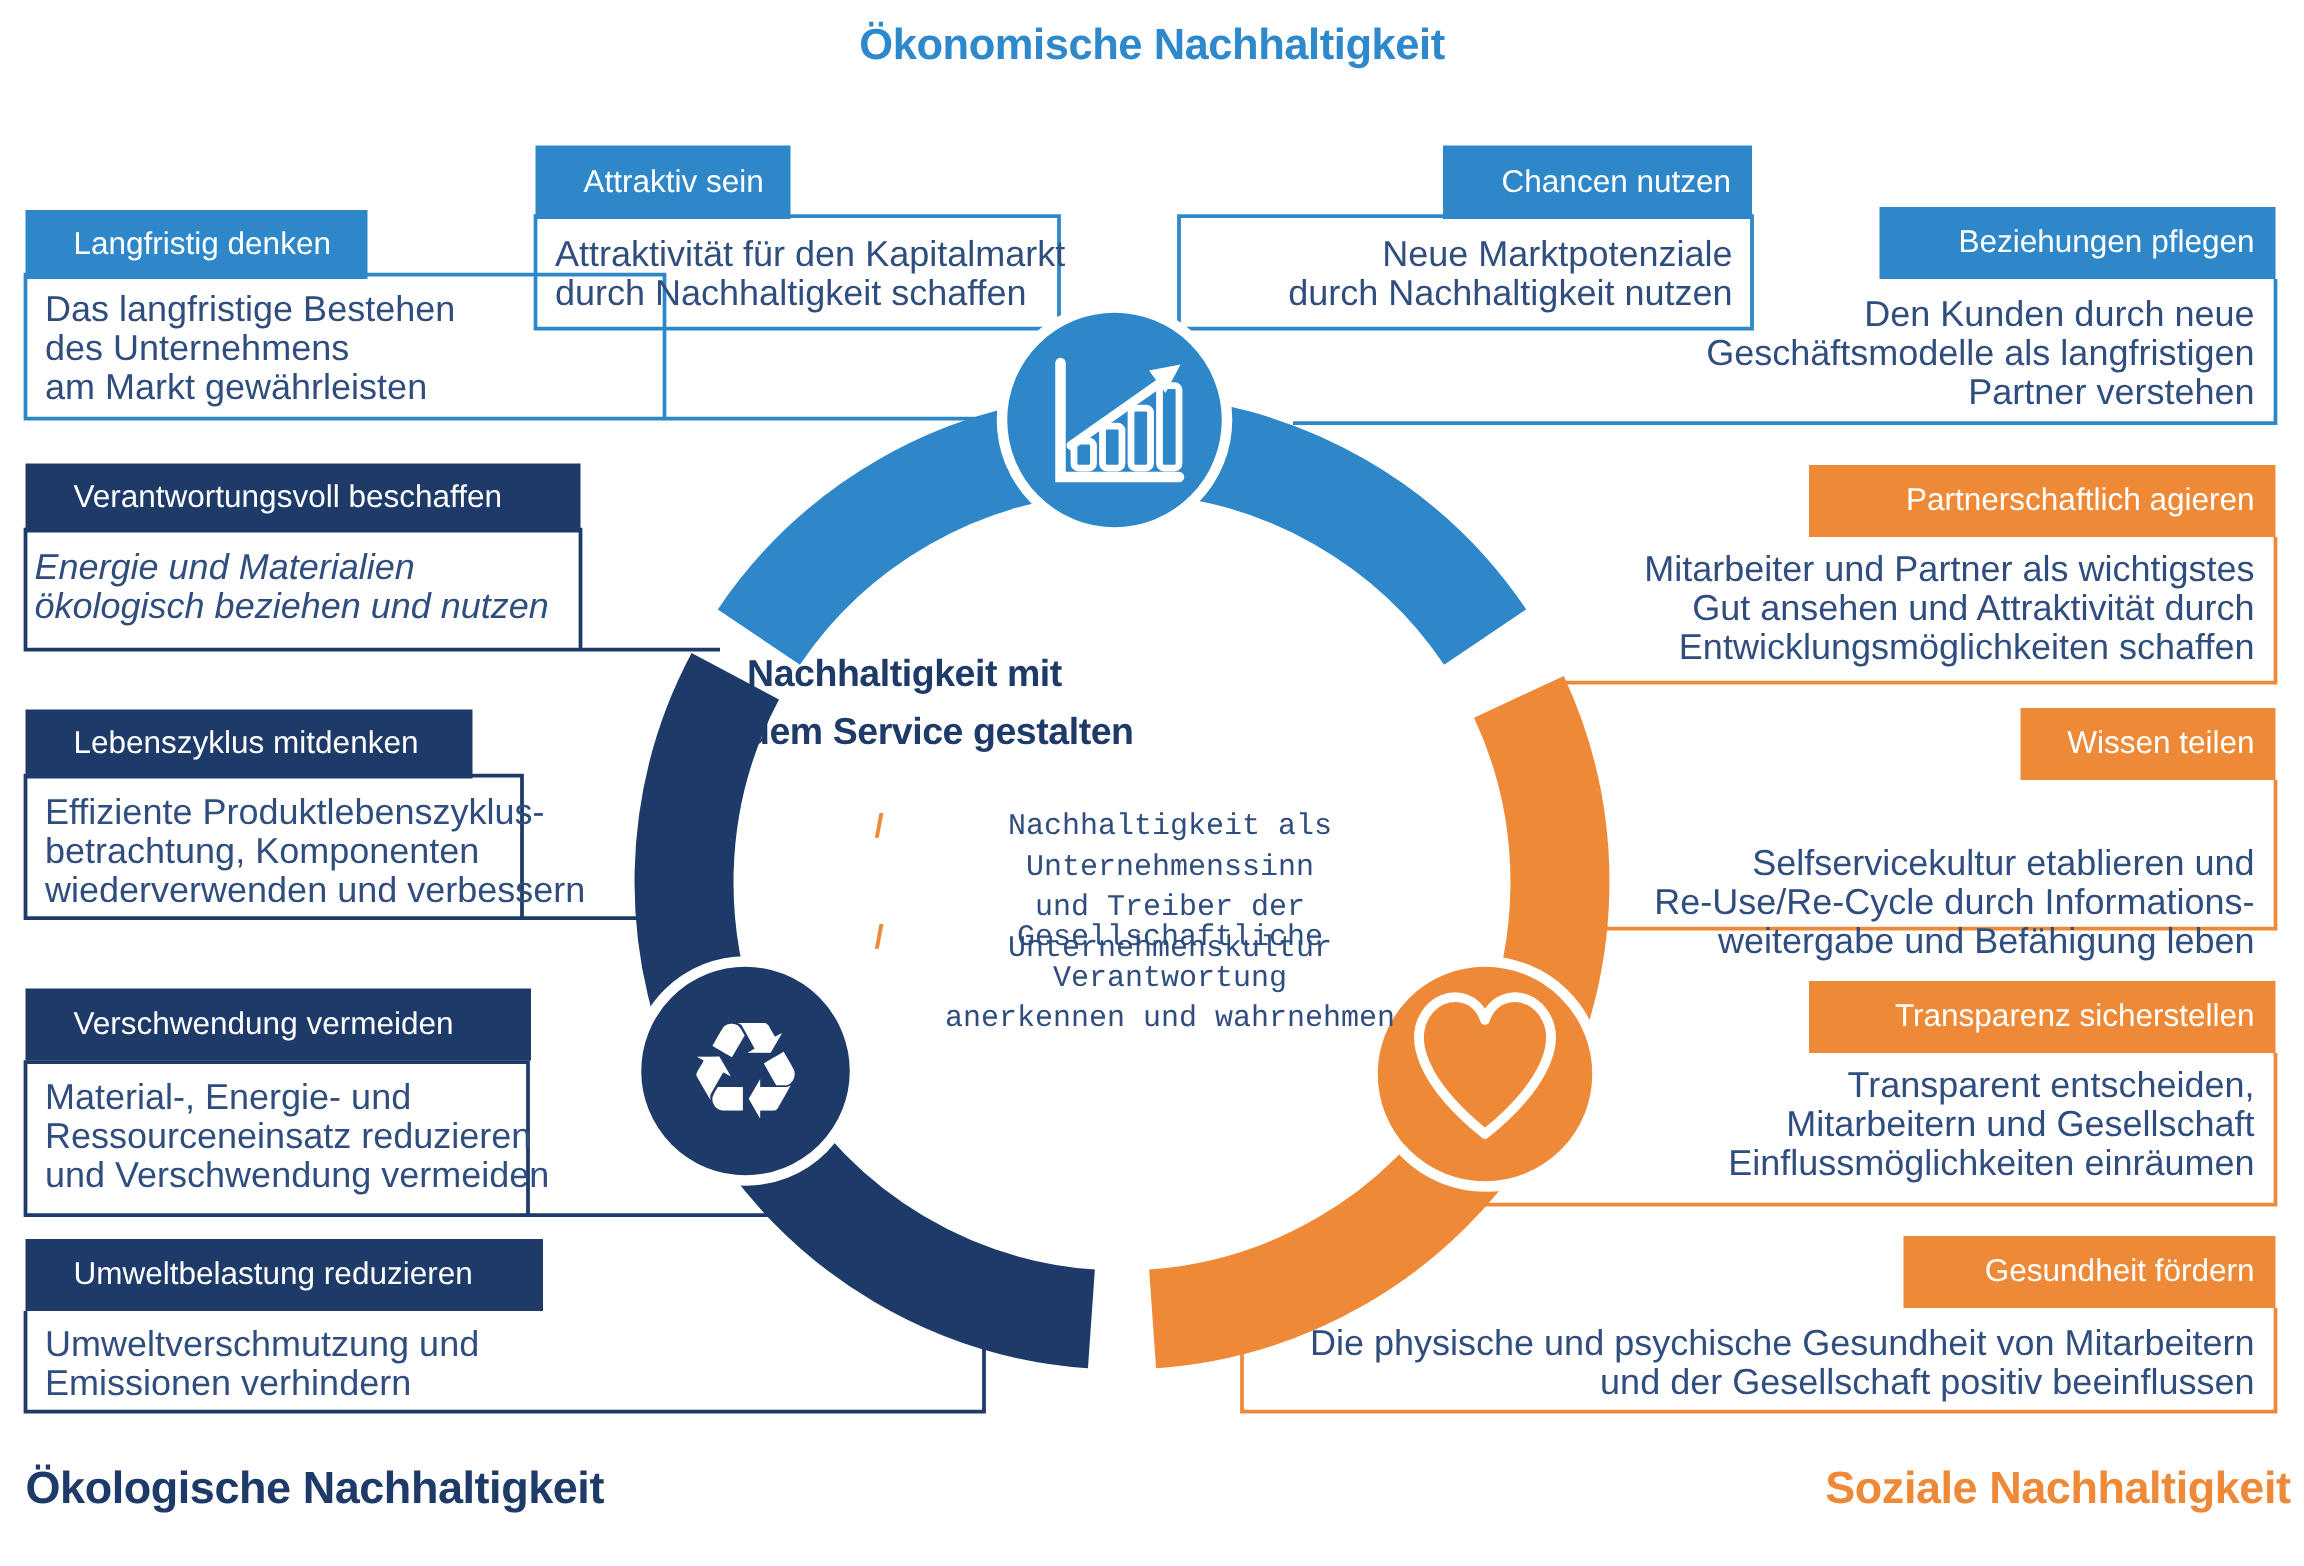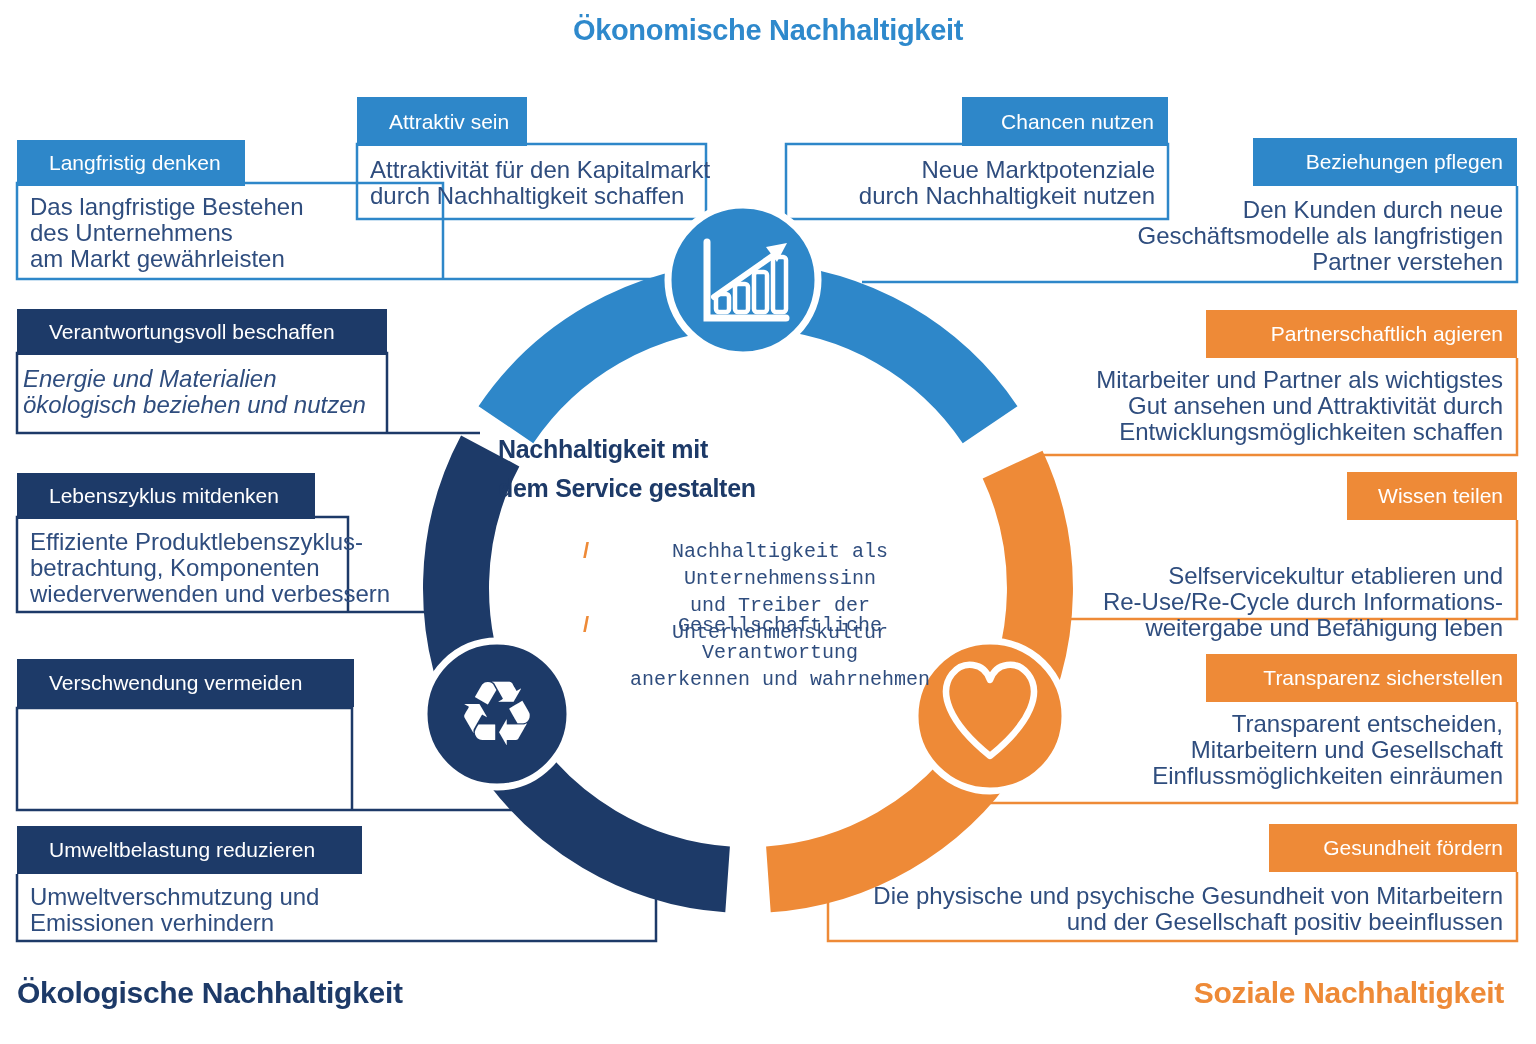--- a/index.html
+++ b/index.html
@@ -4,21 +4,21 @@
 <style>
   html,body{margin:0;padding:0;background:#fff;}
   .canvas{
     position:relative;width:1536px;height:1044px;overflow:hidden;background:#fff;
     font-family:"Liberation Sans","DejaVu Sans",sans-serif;
   }
   svg.layer{position:absolute;left:0;top:0;}
   .big-title{position:absolute;font-weight:800;font-size:30px;letter-spacing:-0.3px;white-space:pre-line;}
   .title-economic{top:14px;left:0;width:100%;text-align:center;color:#2e89cc;font-size:29px;}
   .title-ecologic{top:976px;left:17px;color:#1d3a68;}
-  .title-social{top:976px;right:32px;color:#ee8a37;text-align:right;}
+  .title-social{top:976px;right:9px;color:#ee8a37;text-align:right;}
   .chip{position:absolute;color:#ffffff;font-size:21px;display:flex;align-items:center;box-sizing:border-box;}
   .chip.al{justify-content:flex-start;padding-left:32px;}
   .chip.ar{justify-content:flex-end;padding-right:14px;}
   .bg-blue{background:#2e87c9;}
   .bg-navy{background:#1d3a68;}
   .bg-orange{background:#ee8a37;}
   .body-text{position:absolute;font-size:24px;line-height:26px;color:#2f4d7e;white-space:pre-line;}
   .tr{text-align:right;}
   .center-title{position:absolute;left:498px;top:430px;width:500px;
     font-weight:800;font-size:25px;line-height:39px;color:#1d3a68;white-space:pre-line;letter-spacing:-0.3px;}
@@ -114,20 +114,23 @@
   <div class="chip al bg-navy" style="left:17px;top:309px;width:370px;height:46px;">Verantwortungsvoll beschaffen</div>
   <div class="body-text" style="left:23px;top:366px;font-style:italic;">Energie und Materialien
 ökologisch beziehen und nutzen</div>
 
   <div class="chip al bg-navy" style="left:17px;top:473px;width:298px;height:46px;">Lebenszyklus mitdenken</div>
   <div class="body-text" style="left:30px;top:529px;">Effiziente Produktlebenszyklus-
 betrachtung, Komponenten
 wiederverwenden und verbessern</div>
 
   <div class="chip al bg-navy" style="left:17px;top:659px;width:337px;height:48px;">Verschwendung vermeiden</div>
+  <div class="body-text" style="left:30px;top:719px;">Material-, Energie- und
+Ressourceneinsatz reduzieren
+und Verschwendung vermeiden</div>
 
   <div class="chip al bg-navy" style="left:17px;top:826px;width:345px;height:48px;">Umweltbelastung reduzieren</div>
   <div class="body-text" style="left:30px;top:884px;">Umweltverschmutzung und
 Emissionen verhindern</div>
 
   <div class="chip ar bg-orange" style="left:1206px;top:310px;width:311px;height:48px;">Partnerschaftlich agieren</div>
   <div class="body-text tr" style="right:33px;top:367px;">Mitarbeiter und Partner als wichtigstes
 Gut ansehen und Attraktivität durch
 Entwicklungsmöglichkeiten schaffen</div>
 

